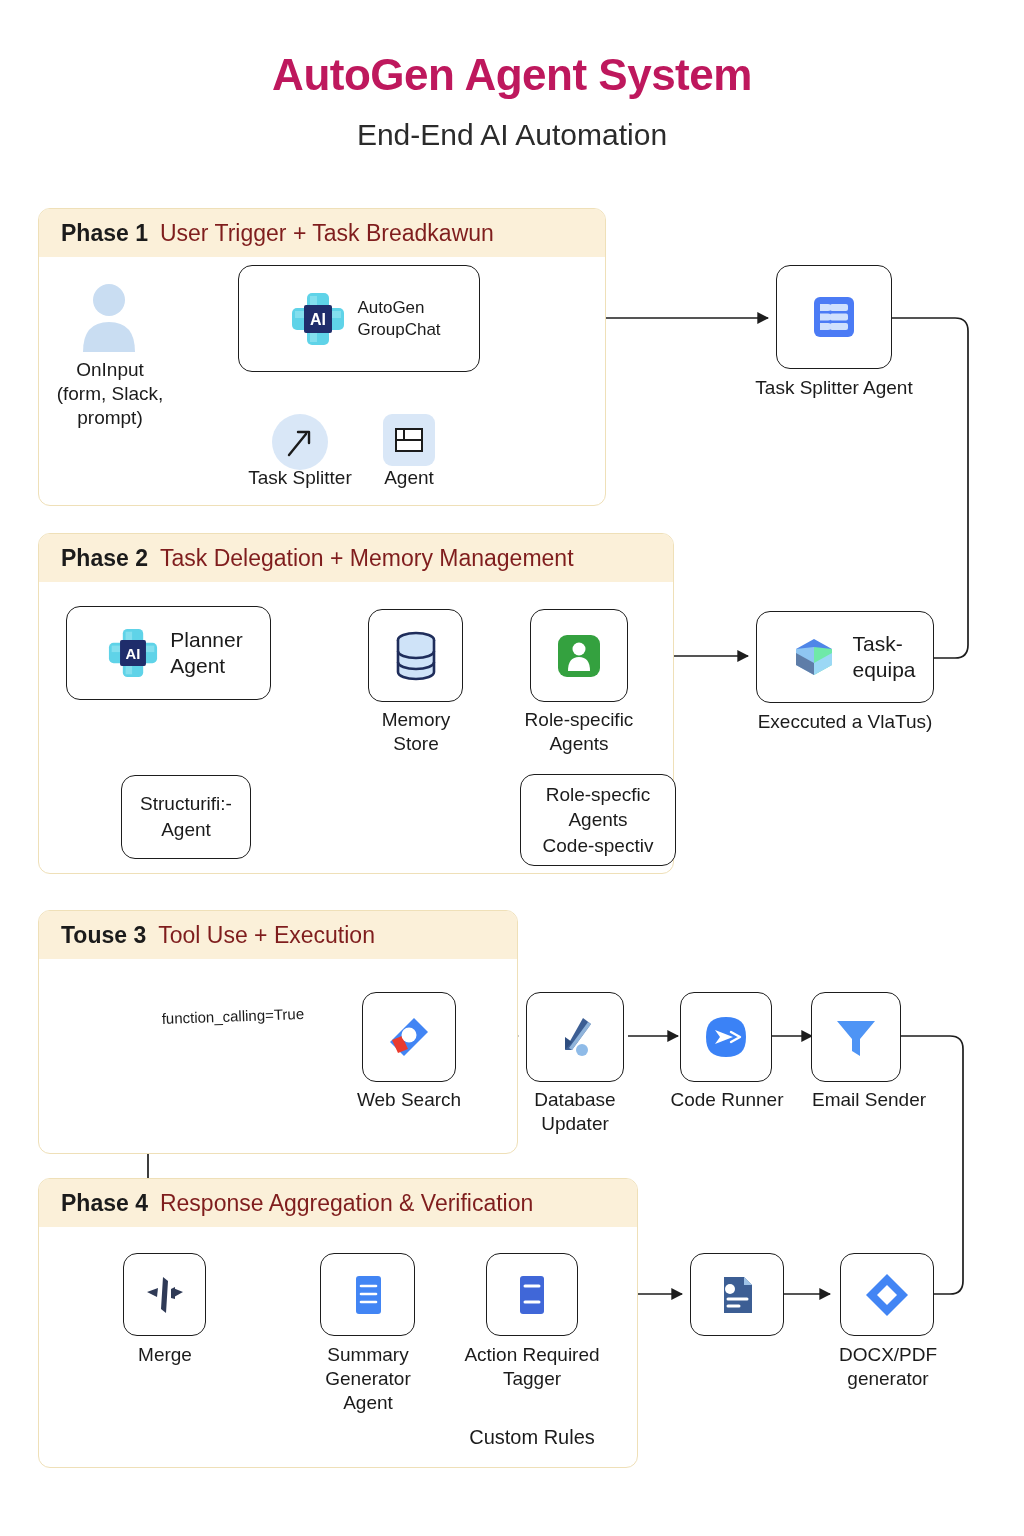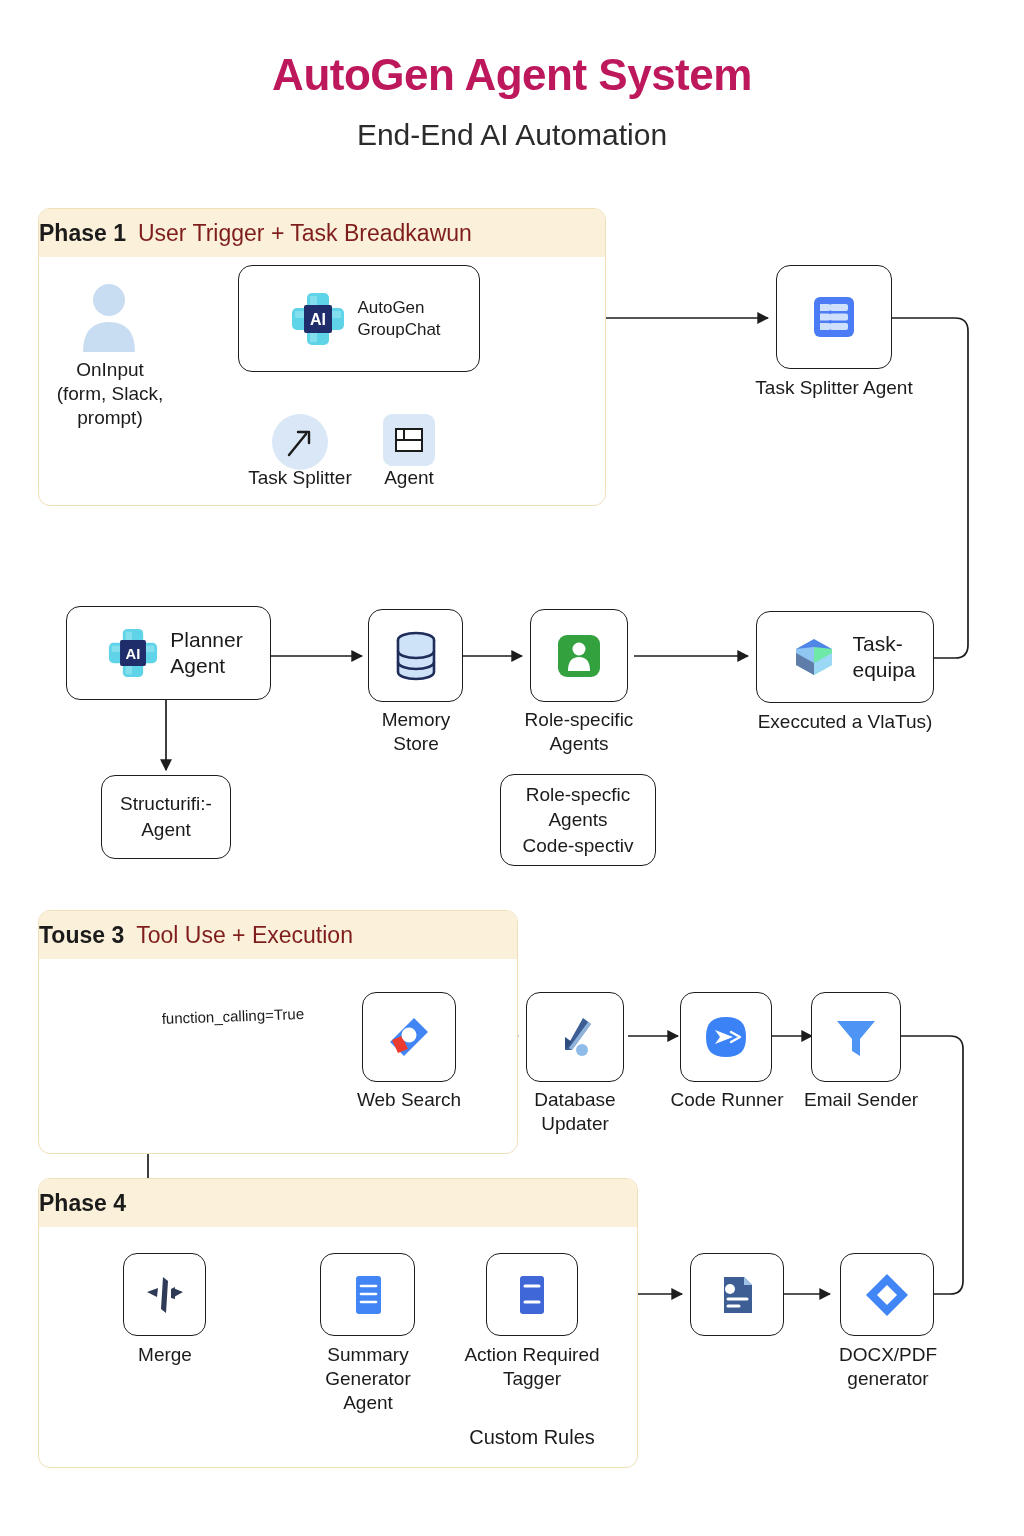--- a/index.html
+++ b/index.html
@@ -33,20 +33,21 @@
     border:1.5px solid #EFE0B8;
     border-radius:12px;
     box-sizing:border-box;
   }
   .phase-banner{
     position:absolute;left:0;right:0;top:0;
     height:48px;
     background:#FBF0D9;
     border-radius:11px 11px 0 0;
     display:flex;align-items:center;
+    padding-left:22px;
     box-sizing:border-box;
     white-space:nowrap;
   }
   .phase-banner .pnum{font-size:23px;font-weight:bold;color:#1b1b1b;}
   .phase-banner .ptxt{font-size:23px;font-weight:400;color:#7f1d1d;margin-left:12px;}
 
   
   .node{
     position:absolute;
     background:#fff;
@@ -55,21 +56,21 @@
     box-sizing:border-box;
     display:flex;align-items:center;justify-content:center;
   }
   .node.wide{justify-content:center;padding-left:14px;gap:12px;}
   .node-text{
     font-size:19px;line-height:1.25;color:#1b1b1b;text-align:left;
   }
   .plainbox{
     position:absolute;background:#fff;border:1.6px solid #1d1d1d;border-radius:14px;
     box-sizing:border-box;display:flex;align-items:center;justify-content:center;
-    text-align:center;font-size:19px;line-height:1.35;color:#1b1b1b;padding:6px;
+    text-align:center;font-size:19px;line-height:1.35;color:#1b1b1b;padding:6px;margin-left:20px;
   }
   .caption{
     position:absolute;text-align:center;font-size:19px;line-height:1.25;color:#1b1b1b;
     white-space:pre-line;
   }
   .freelabel{
     position:absolute;font-size:20px;line-height:1.25;color:#1b1b1b;text-align:center;
     white-space:pre-line;
   }
   .edgelabel{
@@ -192,20 +193,26 @@
           <path d="M 11 21.5 h 8 a 3.5 3.5 0 0 1 0 7 h -8 z"></path>
           <rect x="21" y="21.5" width="18" height="7" rx="2"></rect>
           <path d="M 11 31 h 8 a 3.5 3.5 0 0 1 0 7 h -8 z"></path>
           <rect x="21" y="31" width="18" height="7" rx="2"></rect>
         </g>
       </svg>
     </span>
   </div>
   <div class="caption" style="left:714px;top:376px;width:240px;">Task Splitter Agent</div>
 
+  <div class="phase" style="left:38px;top:533px;width:636px;height:341px;">
+    <div class="phase-banner">
+      <span class="pnum">Phase 2</span>
+      <span class="ptxt">Task Delegation + Memory Management</span>
+    </div>
+  </div>
 
   <div class="node wide" style="left:66px;top:606px;width:205px;height:94px;">
     <span>
       <svg class="icon" width="50" height="50" viewBox="0 0 54 54">
         <g fill="#5FD3E8">
           <rect x="16" y="1" width="22" height="52" rx="5"></rect>
           <rect x="1" y="16" width="52" height="22" rx="5"></rect>
         </g>
         <g fill="#8FE4F0" opacity="0.75">
           <rect x="4" y="19" width="46" height="7"></rect>
@@ -314,25 +321,26 @@
   </div>
   <div class="caption" style="left:648px;top:1088px;width:158px;">Code Runner</div>
 
   <div class="node" style="left:811px;top:992px;width:90px;height:90px;">
     <span>
       <svg class="icon" width="48" height="48" viewBox="0 0 48 48">
         <path d="M 5 8 L 43 8 L 28 26 L 28 43 L 20 38 L 20 26 Z" fill="#4E94F5"></path>
       </svg>
     </span>
   </div>
-  <div class="caption" style="left:782px;top:1088px;width:158px;">Email Sender</div>
+  <div class="caption" style="left:782px;top:1088px;width:158px;padding-left:8px;">Email Sender</div>
 
   <div class="phase" style="left:38px;top:1178px;width:600px;height:290px;">
     <div class="phase-banner">
       <span class="pnum">Phase 4</span>
+      <span class="ptxt">Response Aggregation &amp; Verification</span>
     </div>
   </div>
 
   <div class="node" style="left:123px;top:1253px;width:83px;height:83px;">
     <span>
       <svg class="icon" width="48" height="48" viewBox="0 0 48 48">
         <path d="M 22 6 L 27 10 L 25 42 L 20 38 Z" fill="#2F3A56"></path>
         <path d="M 6 21 L 17 17 L 16 26 Z" fill="#2F3A56"></path>
         <path d="M 42 21 L 32 17 L 33 26 Z" fill="#2F3A56"></path>
         <path d="M 30 18 L 34 16 L 34 28 L 30 27 Z" fill="#2F3A56"></path>

